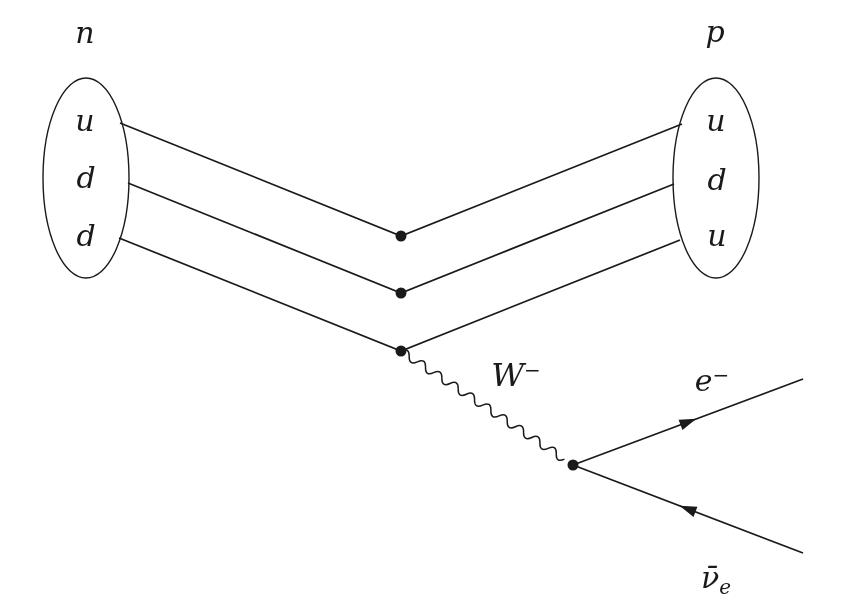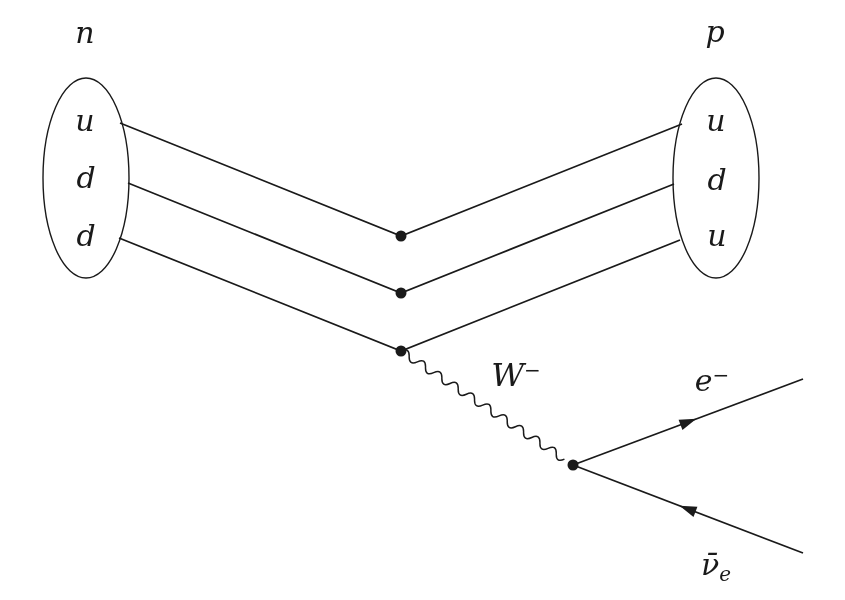--- a/index.html
+++ b/index.html
@@ -100,17 +100,17 @@
   <div class="lbl" style="left:717px; top:236px;">
     <span>u</span>
   </div>
 
   <div class="lbl big" style="left:516px; top:375px;">
     <span>W</span><sup>−</sup>
   </div>
   <div class="lbl" style="left:712px; top:381px;">
     <span>e</span><sup>−</sup>
   </div>
-  <div class="lbl" style="left:716px; top:565px;">
+  <div class="lbl" style="left:716px; top:578px;">
     <span>ν̄</span><sub>e</sub>
   </div>
 
 </div>
 
 </body></html>

